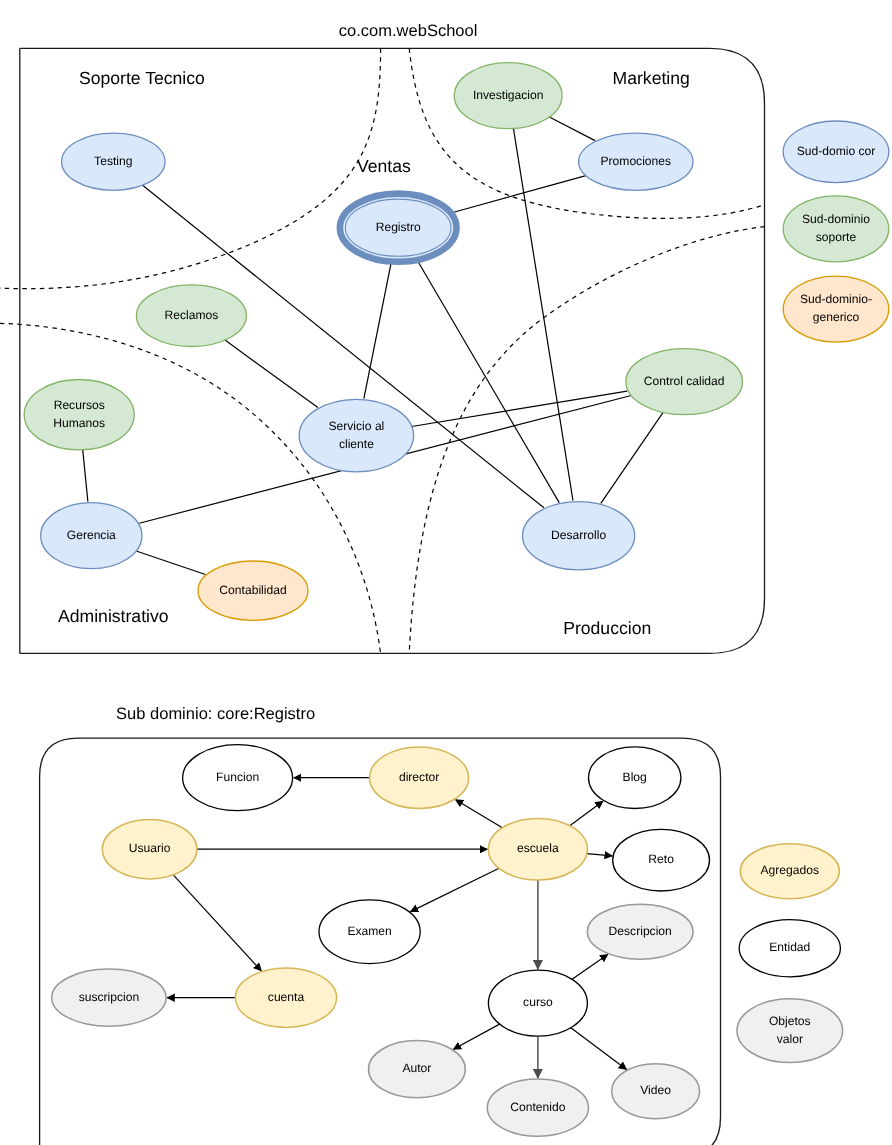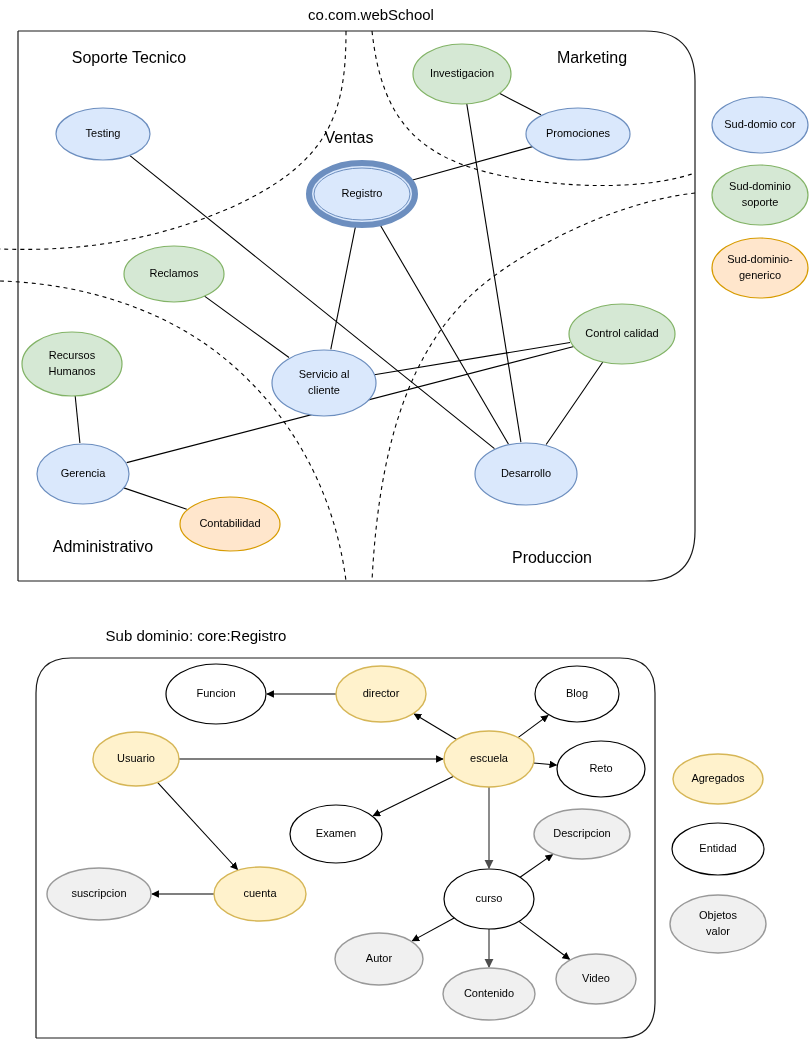--- a/index.html
+++ b/index.html
@@ -9,21 +9,21 @@
   }
   body {
     width: 811px;
     height: 1041px;
     position: relative;
     font-family: "Liberation Sans", sans-serif;
     overflow: hidden;
   }
   #canvas {
     position: absolute;
-    left: 0; top: 3px;
+    left: 0; top: 16px;
     width: 811px;
     height: 986px;
   }
   .svg-layer {
     position: absolute;
     left: 0; top: 0;
     width: 811px;
     height: 1041px;
   }
   text {

